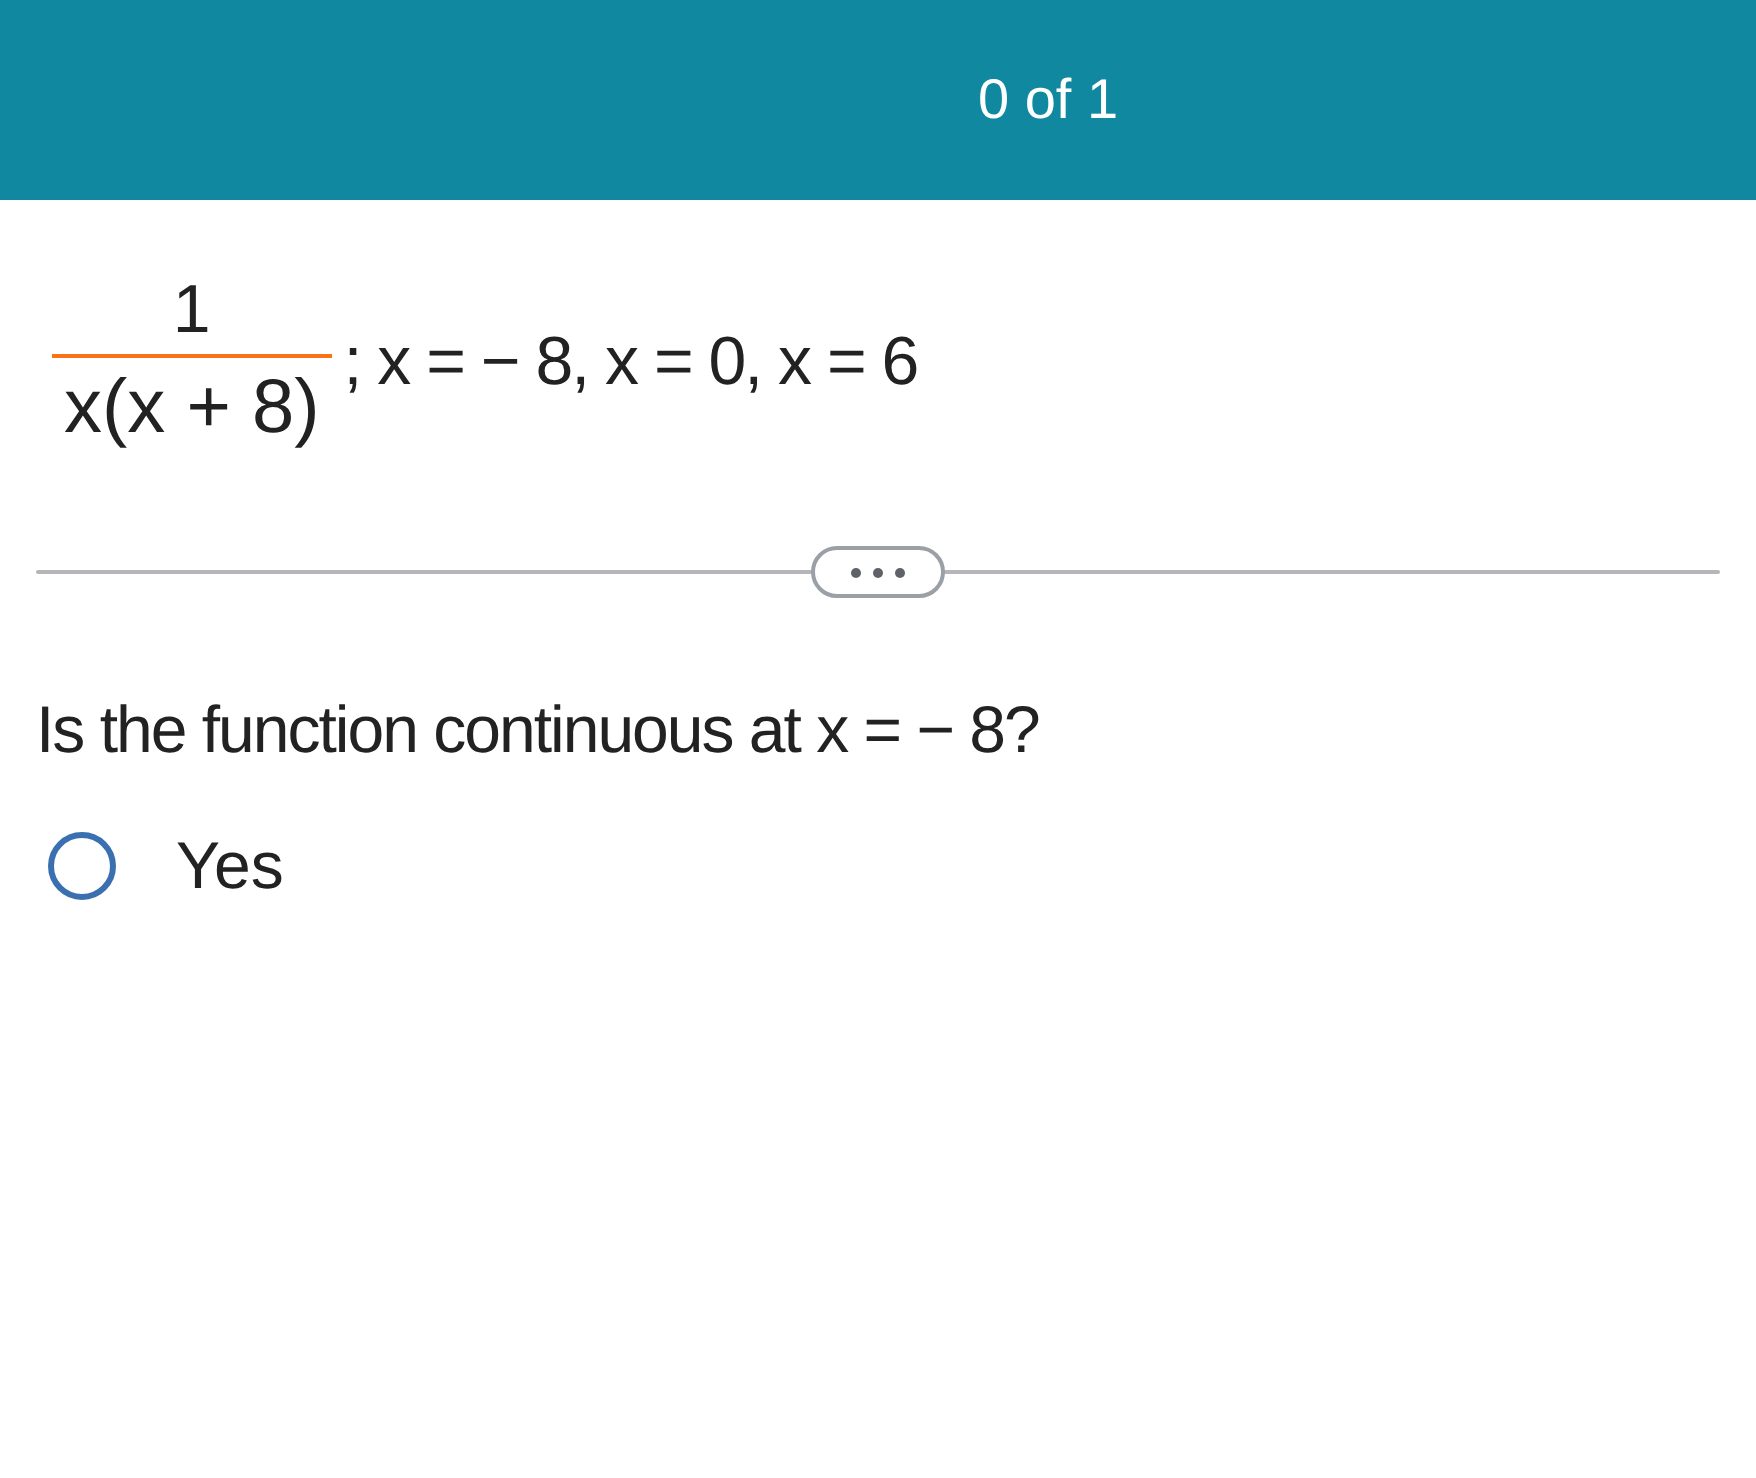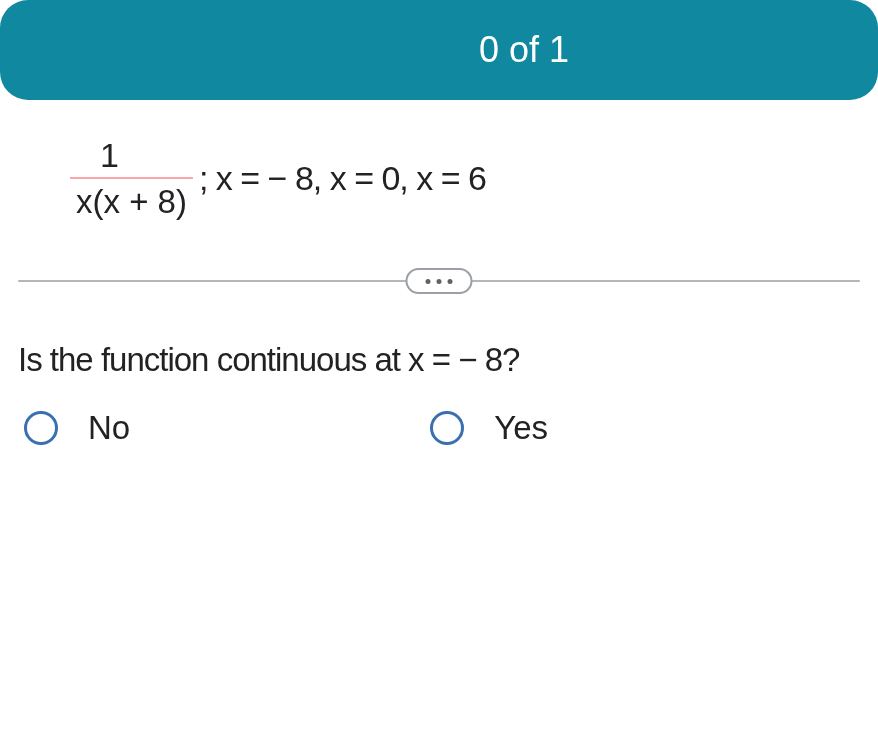--- a/index.html
+++ b/index.html
@@ -15,23 +15,22 @@
       background: #fff;
       color: #222;
     }
     .header {
       background: #1088a0;
       height: 100px;
       display: flex;
       align-items: center;
       justify-content: center;
       color: #fff;
-      font-size: 36px;
+      font-size: 28px;
       padding-left: 170px;
-      border-radius: 28px;
     }
     .content {
       padding: 36px 18px 0 18px;
     }
     .question-prompt {
       font-size: 33px;
       margin-bottom: 50px;
       white-space: nowrap;
     }
     .equation-row {
@@ -49,24 +48,23 @@
       flex-direction: column;
       align-items: center;
       vertical-align: middle;
       margin: 0 6px;
     }
     .frac-num {
       padding: 0 8px 2px 8px;
       font-size: 34px;
     }
     .frac-den {
-      border-top: 2px solid #fca5a5;
+      border-top: 2px solid #f97316;
       padding: 4px 6px 0 6px;
-      font-size: 33px;
-      margin-left: 44px;
+      font-size: 38px;
     }
     .equation-tail {
       margin-left: 0px;
     }
     .divider-wrap {
       position: relative;
       height: 40px;
       margin: 30px 0 40px 0;
       display: flex;
       align-items: center;
@@ -152,21 +150,17 @@
       <span class="dot"></span>
       <span class="dot"></span>
     </div>
   </div>
 
   <div class="sub-question minus">Is the function continuous at x = − 8?</div>
 
   <div class="options-row">
     <div class="option">
       <div class="radio"></div>
-      <span class="option-label">No</span>
-    </div>
-    <div class="option">
-      <div class="radio"></div>
       <span class="option-label">Yes</span>
     </div>
   </div>
 
 </div>
 
 </body></html>

